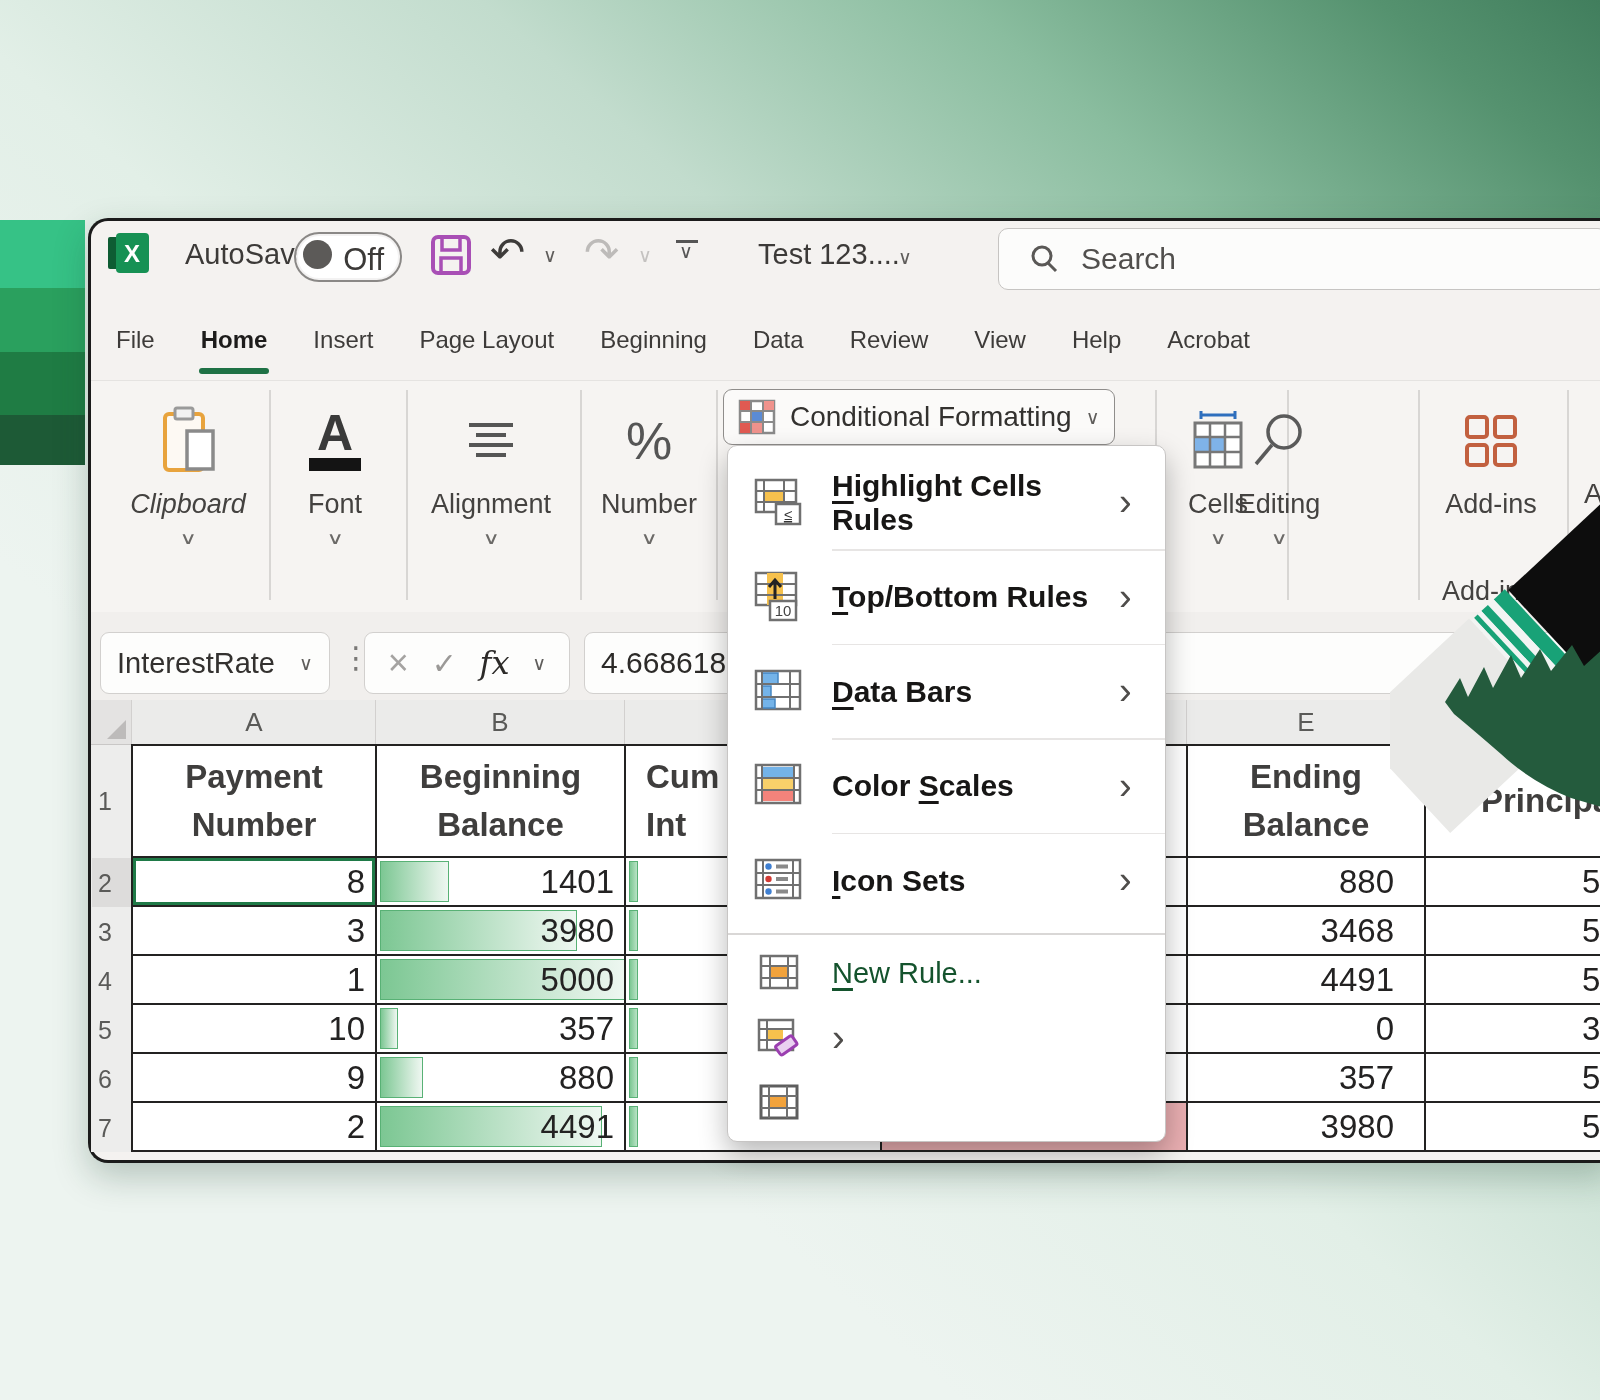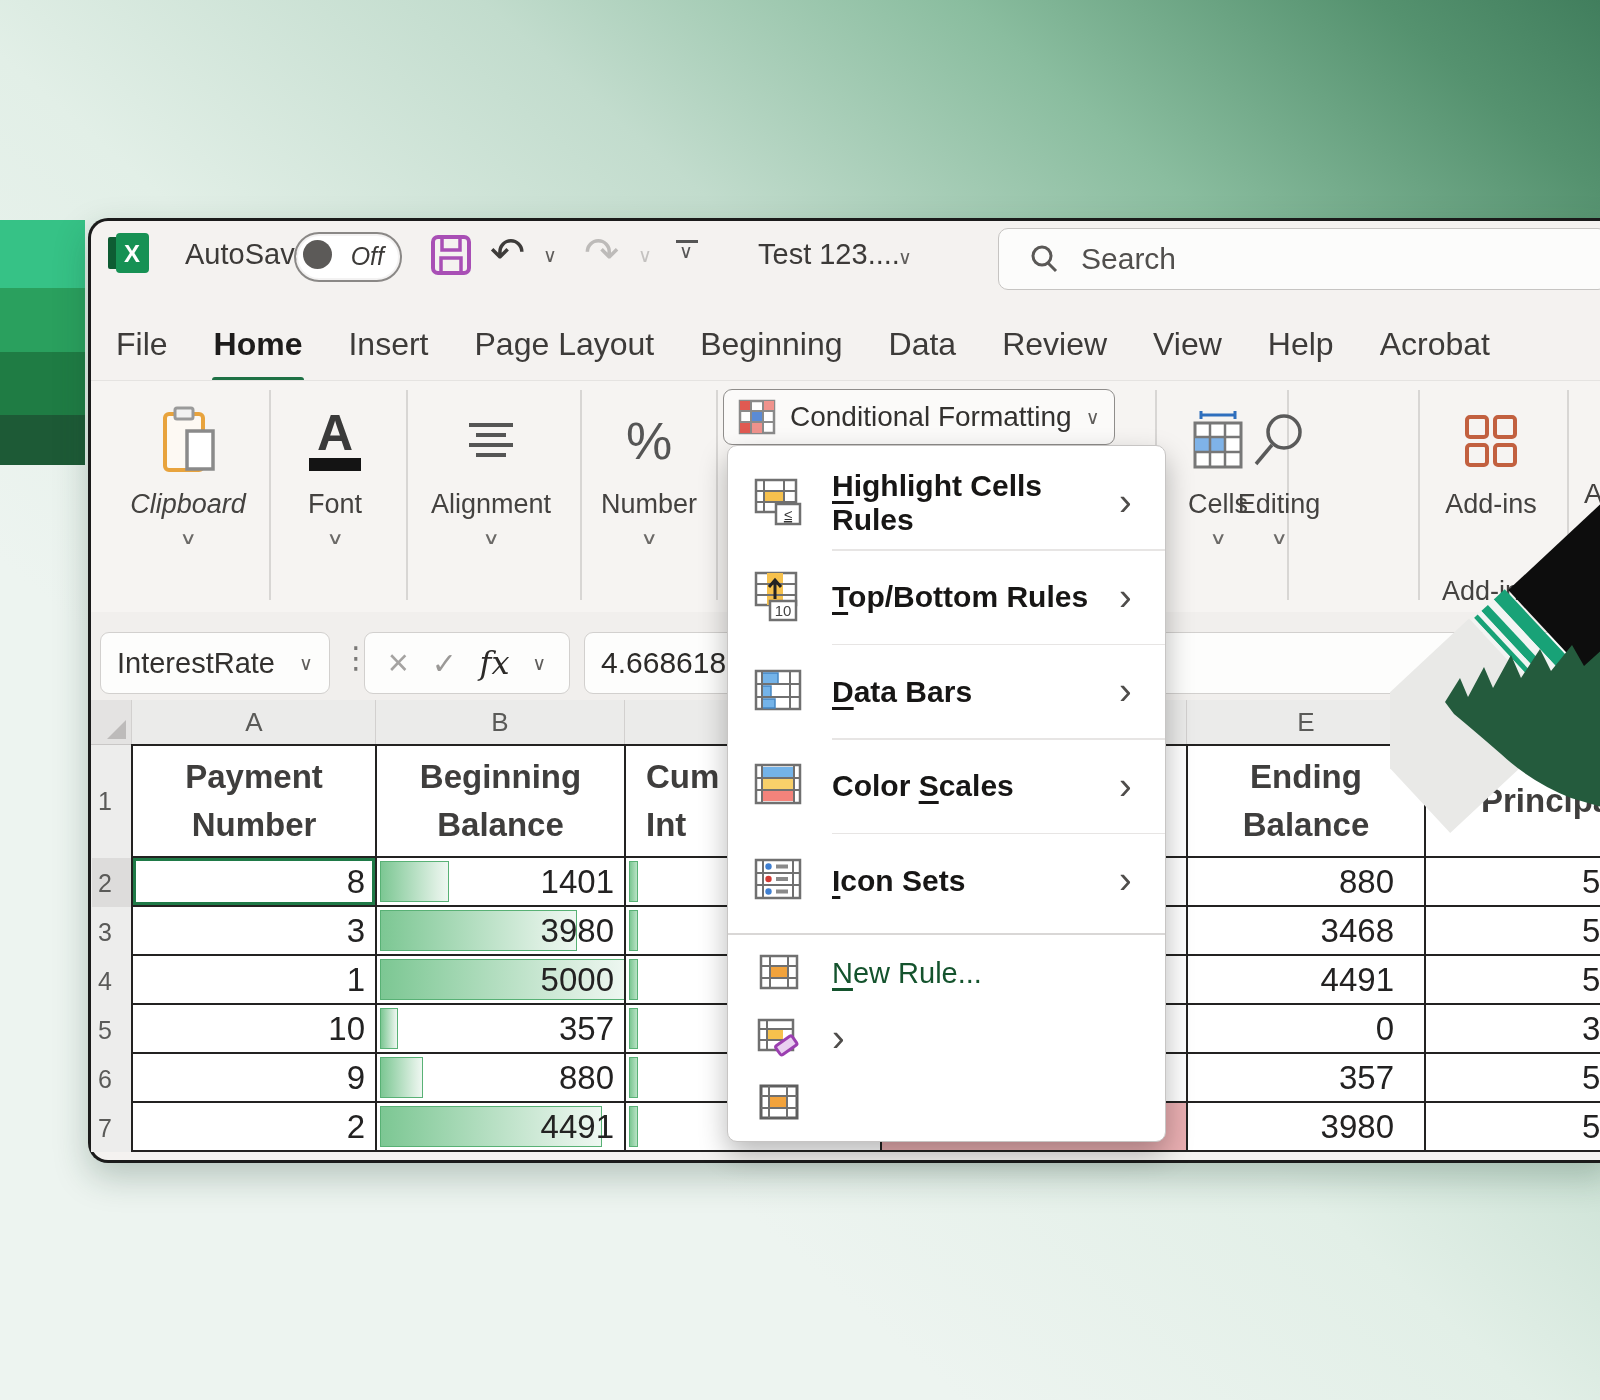--- a/index.html
+++ b/index.html
@@ -13,29 +13,29 @@
 
   
   .window{position:absolute;left:88px;top:218px;width:1520px;height:939px;
     background:#f4f2f0;border:3px solid #1b1b1b;border-right:none;
     border-radius:20px 0 0 20px;box-shadow:0 14px 34px rgba(20,60,40,.25);}
 
   
   .tb-text{font-size:29px;color:#3c3a38;}
   .toggle{position:absolute;width:100px;height:42px;border:2.5px solid #69676515;outline:2.5px solid #8a8886;border-radius:24px;background:#fff;}
   .toggle .knob{position:absolute;left:5px;top:4px;width:29px;height:29px;border-radius:50%;background:#5c5a58;}
-  .toggle .state{position:absolute;right:14px;top:6px;font-size:25px;color:#3c3a38;font-style:italic;}
+  .toggle .state{position:absolute;right:14px;top:6px;font-size:31px;color:#3c3a38;}
   .chev{color:#5f5d5b;font-size:19px;}
   .searchbox{position:absolute;left:998px;top:228px;width:610px;height:62px;background:#fcfcfb;
     border:1.5px solid #c6c4c2;border-radius:10px;display:flex;align-items:center;gap:22px;padding-left:30px;box-sizing:border-box;}
   .searchbox .ph{font-size:30px;color:#514f4d;}
 
   
   .menubar{position:absolute;left:116px;top:326px;display:flex;gap:46px;}
-  .mtab{font-size:32px;color:#3d3b39;position:relative;padding-bottom:12px;}
+  .mtab{font-size:24px;color:#3d3b39;position:relative;padding-bottom:12px;}
   .mtab.active{font-weight:bold;color:#1d1c1b;}
   .mtab.active::after{content:"";position:absolute;left:-2px;right:-2px;bottom:-8px;height:6px;border-radius:3px;background:#1e7145;}
 
   
   .ribbon-panel{position:absolute;left:91px;top:380px;width:1509px;height:231px;background:#f6f4f2;border-top:1px solid #e5e3e1;border-bottom:1.5px solid #dbd9d7;}
   .vdiv{position:absolute;top:390px;height:210px;width:1.5px;background:#d8d6d4;}
   .group{position:absolute;top:395px;display:flex;flex-direction:column;align-items:center;}
   .group .ic{height:92px;display:flex;align-items:center;justify-content:center;}
   .group .lbl{font-size:27px;color:#444240;margin-top:2px;}
   .group .gchev{font-size:17px;color:#6b6967;margin-top:8px;transform:scaleX(1.4);}

